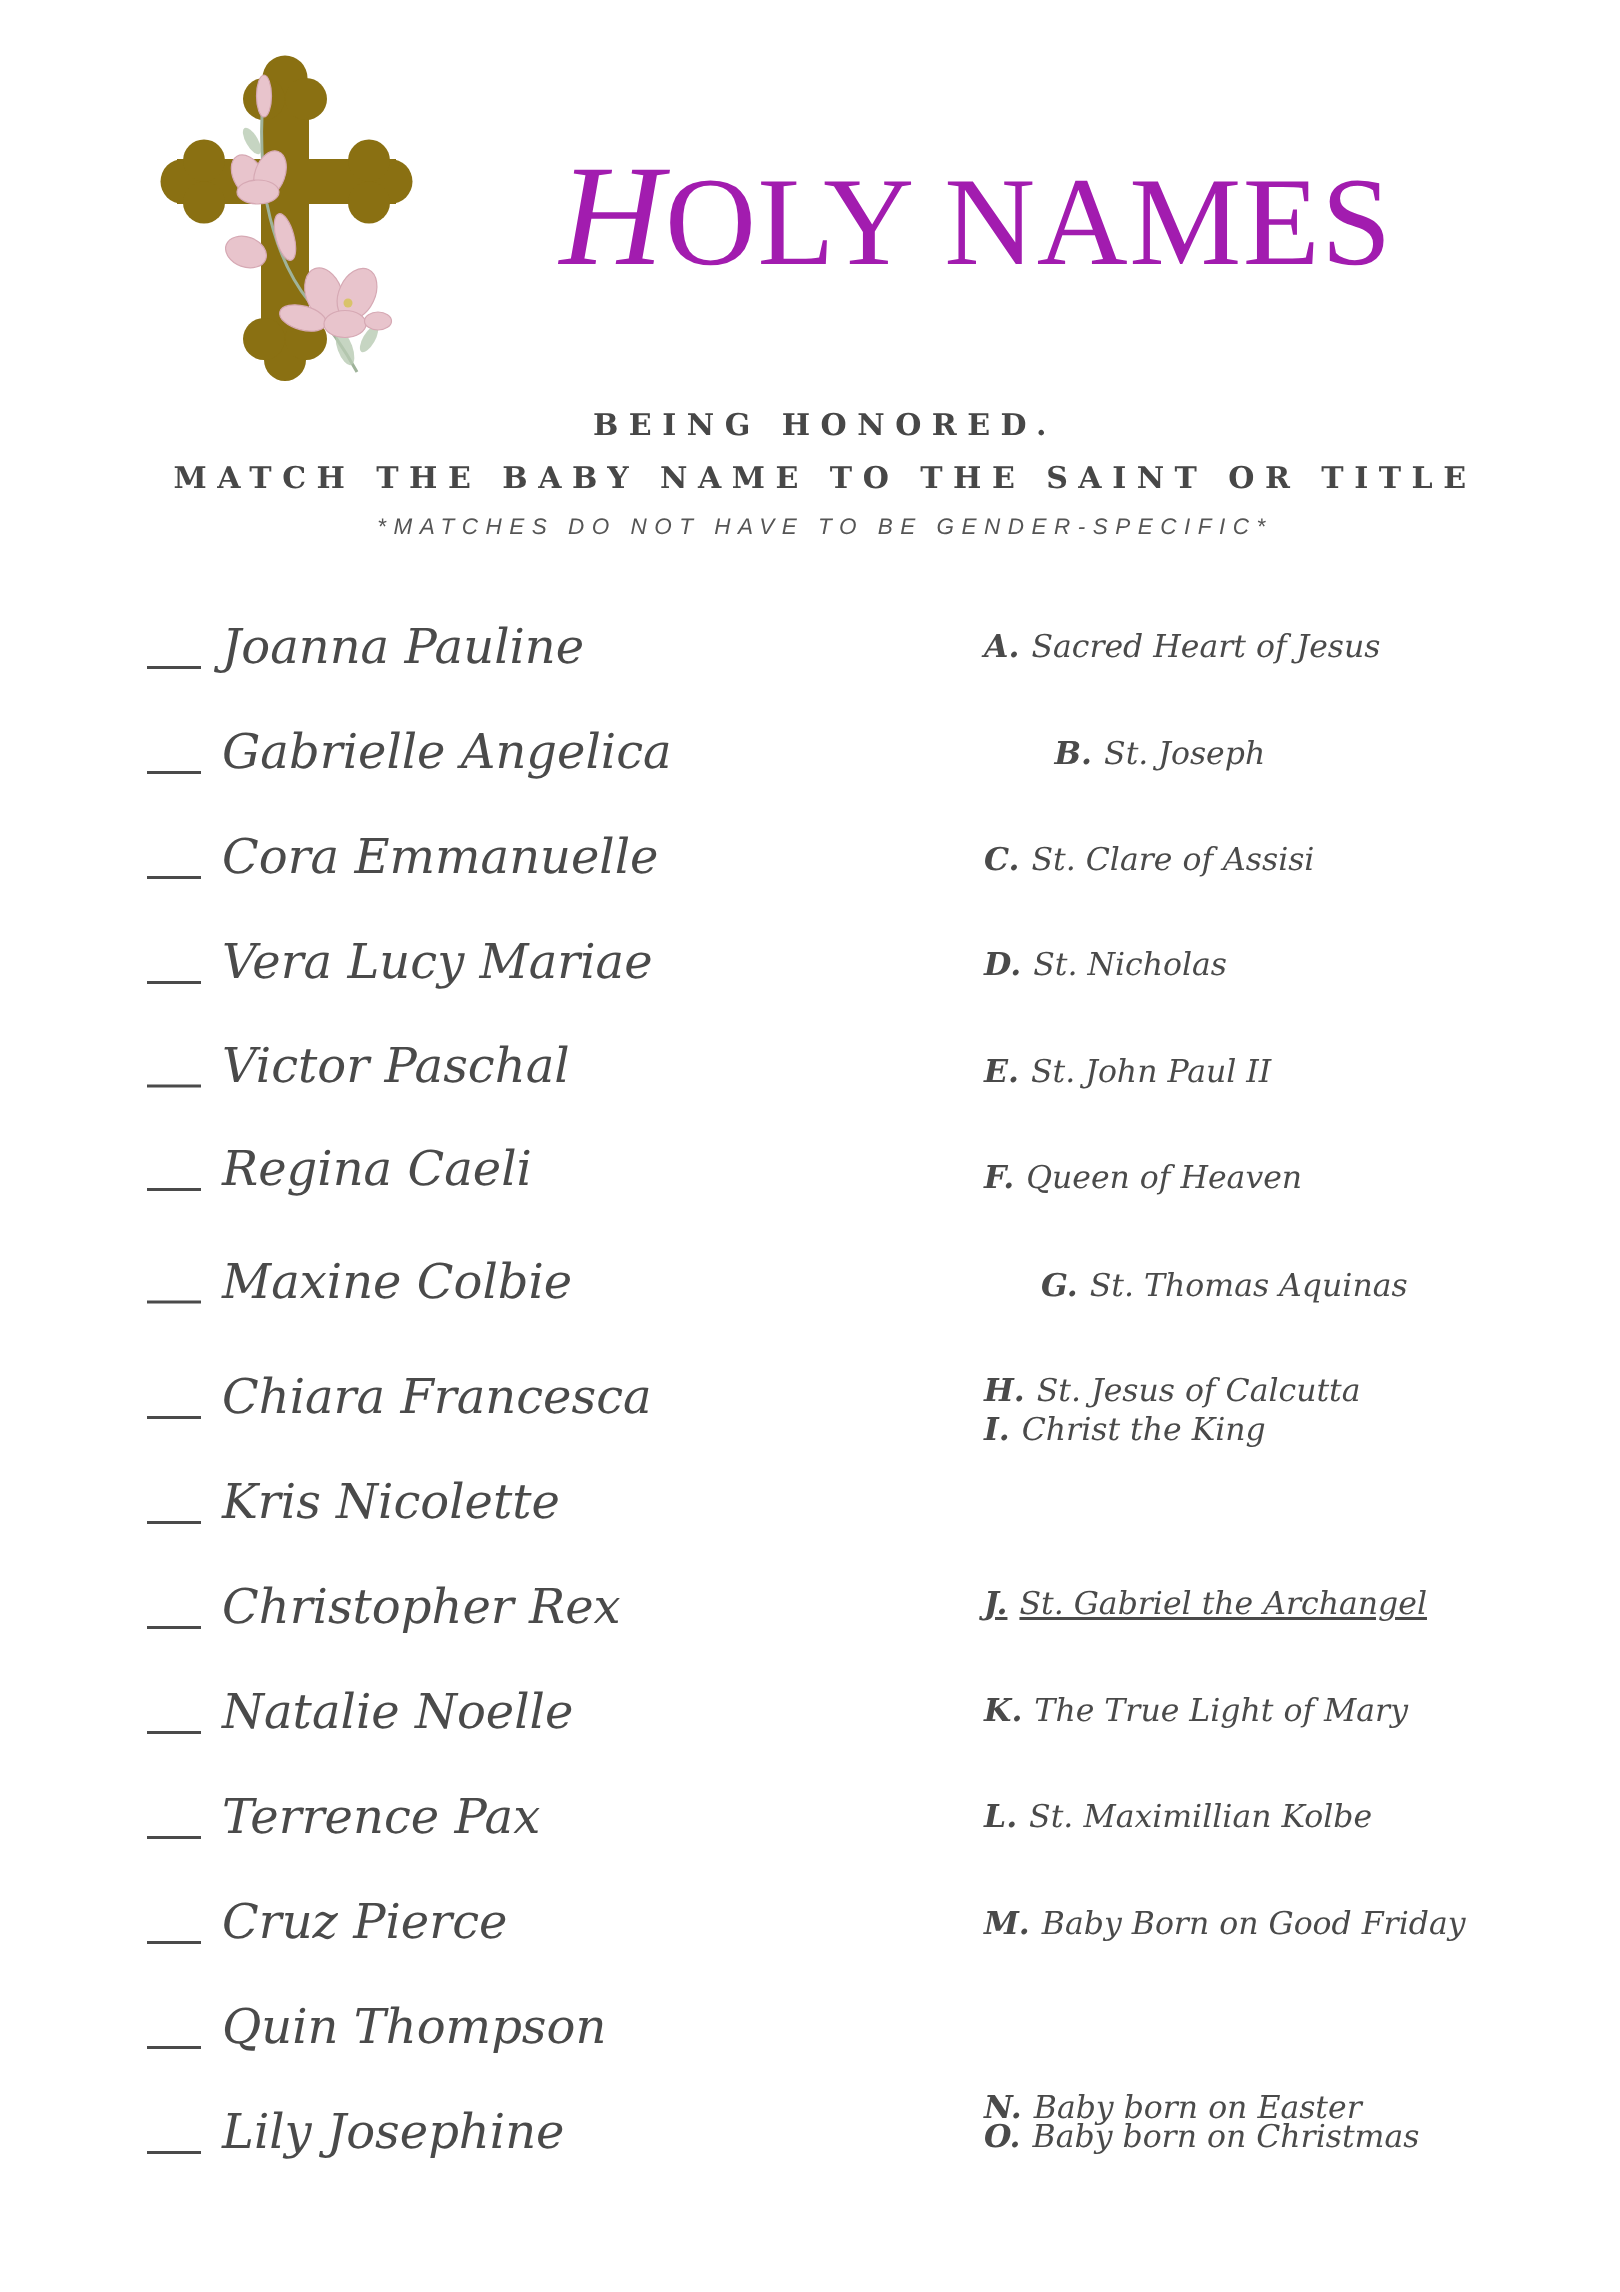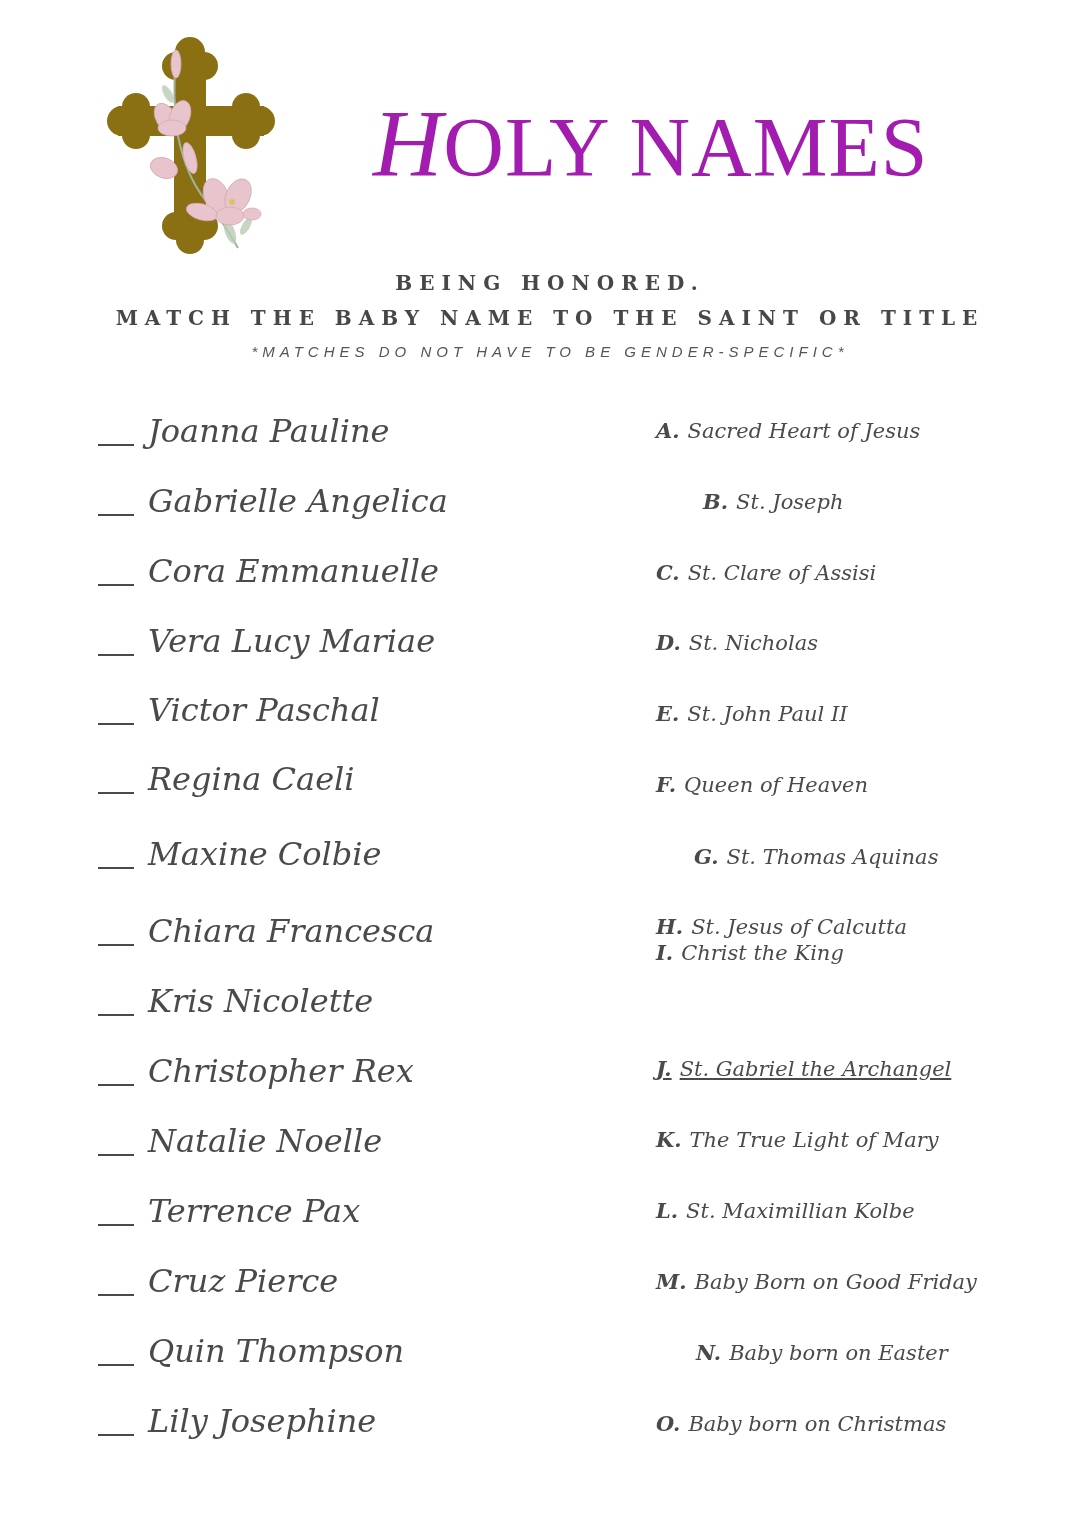--- a/index.html
+++ b/index.html
@@ -245,15 +245,15 @@
     <div class="title-row" style="top: 626px;"><span class="letter">D.</span><span class="saint">St. Nicholas</span></div>
     <div class="title-row" style="top: 697px;"><span class="letter">E.</span><span class="saint">St. John Paul II</span></div>
     <div class="title-row" style="top: 768px;"><span class="letter">F.</span><span class="saint">Queen of Heaven</span></div>
     <div class="title-row" style="top: 840px; margin-left: 38px;"><span class="letter">G.</span><span class="saint">St. Thomas Aquinas</span></div>
     <div class="title-row" style="top: 910px;"><span class="letter">H.</span><span class="saint">St. Jesus of Calcutta</span></div>
     <div class="title-row" style="top: 936px;"><span class="letter">I.</span><span class="saint">Christ the King</span></div>
     <div class="title-row" style="top: 1052px; text-decoration: underline;"><span class="letter">J.</span><span class="saint">St. Gabriel the Archangel</span></div>
     <div class="title-row" style="top: 1123px;"><span class="letter">K.</span><span class="saint">The True Light of Mary</span></div>
     <div class="title-row" style="top: 1194px;"><span class="letter">L.</span><span class="saint">St. Maximillian Kolbe</span></div>
     <div class="title-row" style="top: 1265px;"><span class="letter">M.</span><span class="saint">Baby Born on Good Friday</span></div>
-    <div class="title-row" style="top: 1336px; margin-left: 40px;"><span class="letter">N.</span><span class="saint">Baby born on Easter</span></div>
+    <div class="title-row" style="top: 1388px;"><span class="letter">N.</span><span class="saint">Baby born on Easter</span></div>
     <div class="title-row" style="top: 1407px;"><span class="letter">O.</span><span class="saint">Baby born on Christmas</span></div>
   </div>
 
 </body></html>

